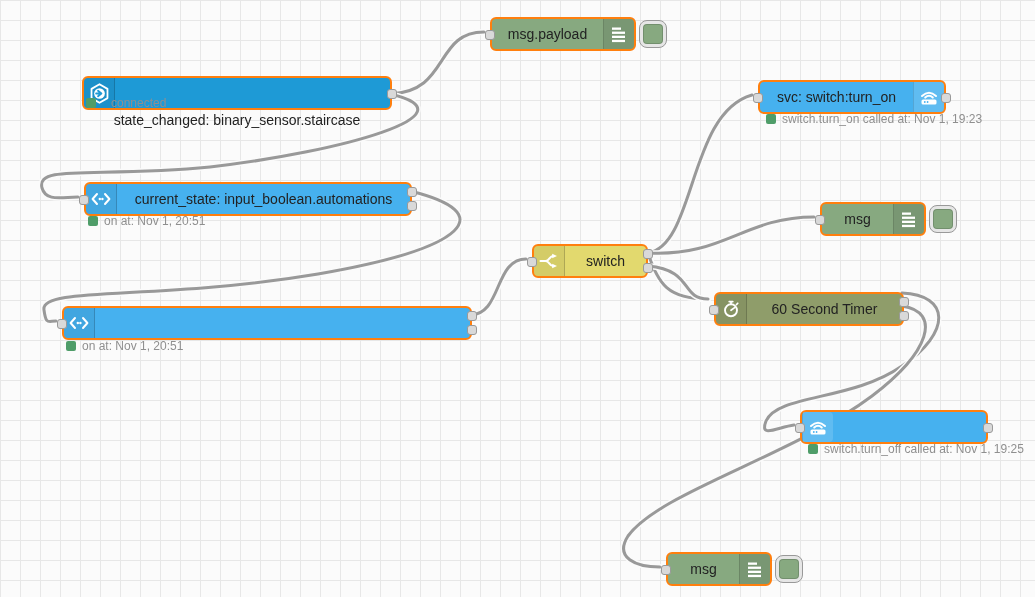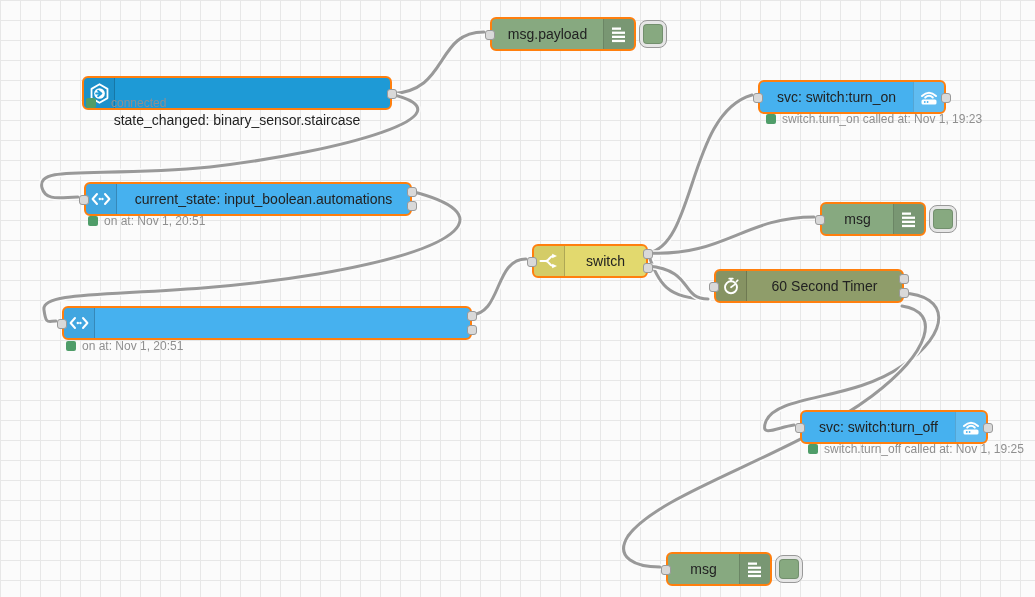--- a/index.html
+++ b/index.html
@@ -206,37 +206,36 @@
           <rect x="2" y="14.8" width="13" height="2.3"></rect>
         </g>
       </svg>
   </div>
   <div class="port p-in"></div>
   <div class="dbg-btn">
       <div class="sq"></div>
     </div>
 </div>
 
-<div class="node n-timer" style="left:714px;top:269px;width:186px;">
+<div class="node n-timer" style="left:714px;top:292px;width:186px;">
   <div class="icon-box icon-left">
     <svg width="20" height="20" viewBox="0 0 20 20">
       <circle cx="10" cy="11.3" r="6" fill="none" stroke="#fff" stroke-width="1.9"></circle>
       <path d="M10,11.3 L13.6,8.6" stroke="#fff" stroke-width="1.7" stroke-linecap="round"></path>
       <path d="M8.2,2.6 H11.8 M10,2.6 V4.6" stroke="#fff" stroke-width="1.7" stroke-linecap="round"></path>
       <path d="M15.4,5.6 L16.8,4.2" stroke="#fff" stroke-width="1.6" stroke-linecap="round"></path>
     </svg>
   </div>
   <div class="label">60 Second Timer</div>
   <div class="port p-in"></div>
   <div class="port p-out1"></div>
   <div class="port p-out2"></div>
 </div>
 
 <div class="node n-ha" style="left:800px;top:410px;width:184px;">
-  <div class="label">svc: switch:turn_off</div>
   <div class="icon-box icon-right">
     <svg width="22" height="19" viewBox="0 0 22 19">
       <path d="M4,8 Q11,1.5 18,8" fill="none" stroke="#fff" stroke-width="2" stroke-linecap="round"></path>
       <path d="M7.2,9.6 Q11,6 14.8,9.6" fill="none" stroke="#fff" stroke-width="2" stroke-linecap="round"></path>
       <rect x="3.5" y="11.5" width="15" height="5" rx="1.6" fill="#fff"></rect>
       <circle cx="6.8" cy="14" r="0.9" fill="#46b1ef"></circle>
         <circle cx="9.6" cy="14" r="0.9" fill="#46b1ef"></circle>
     </svg>
   </div>
   <div class="port p-in"></div>

